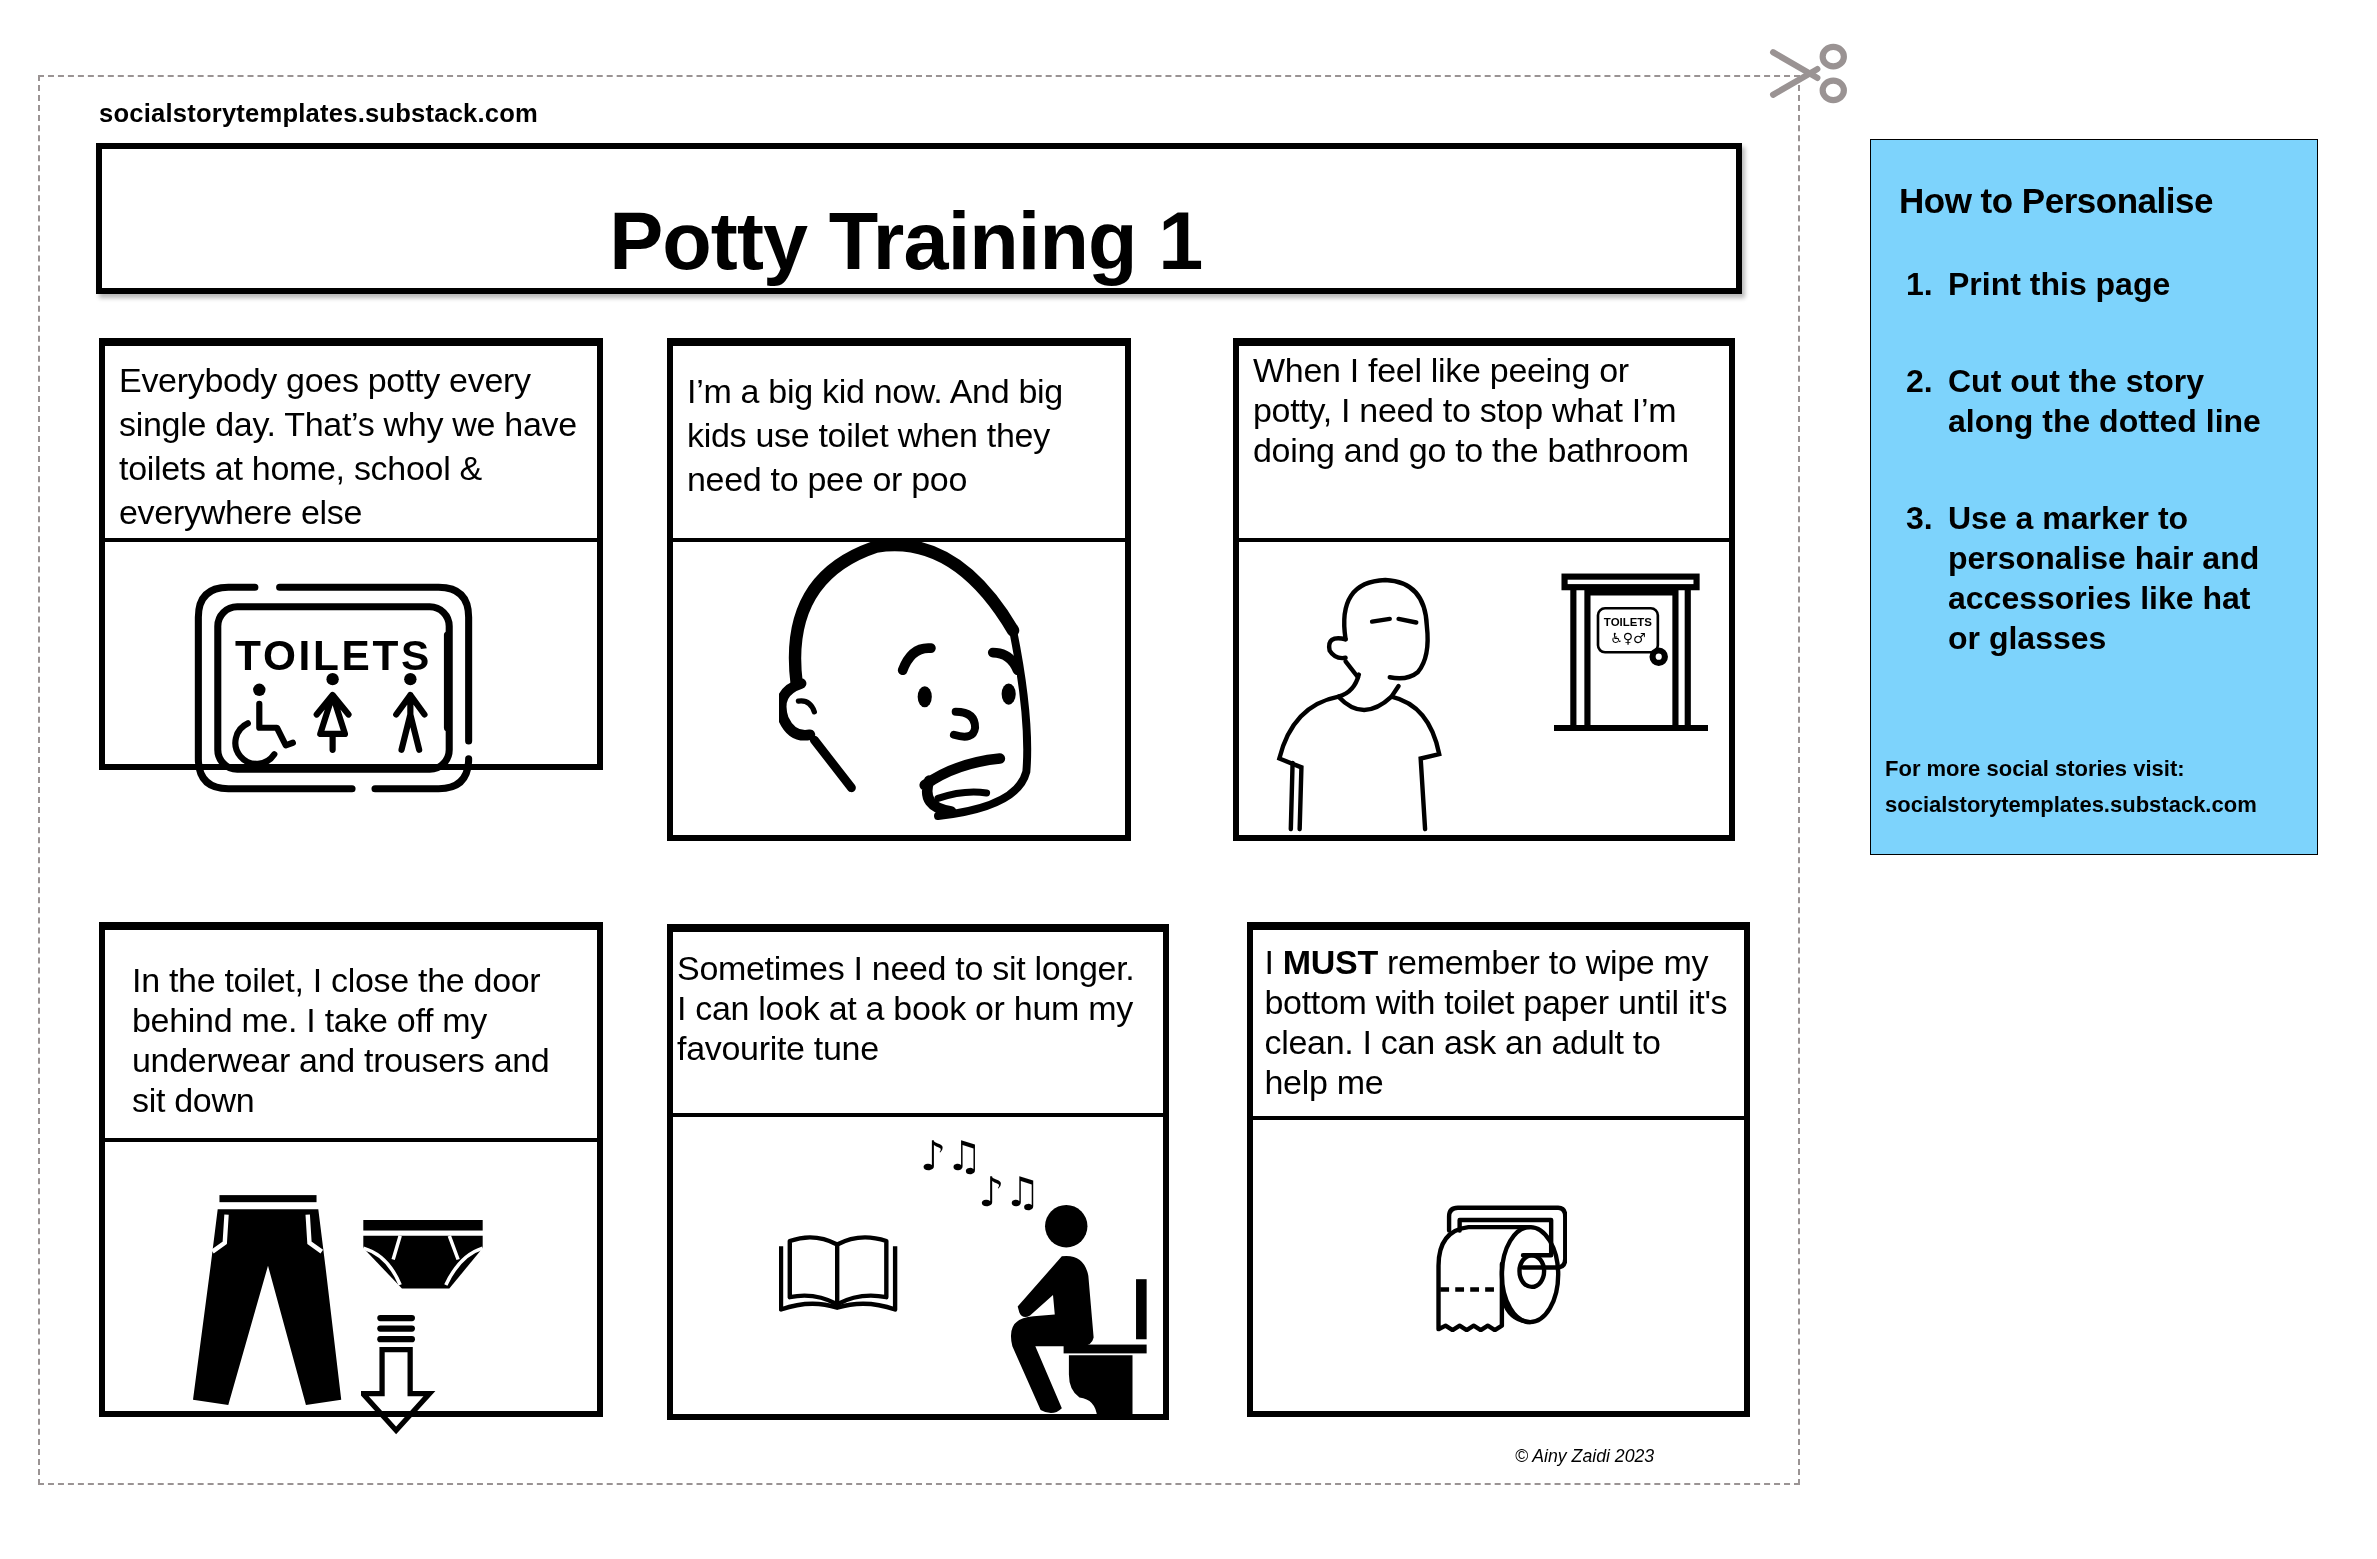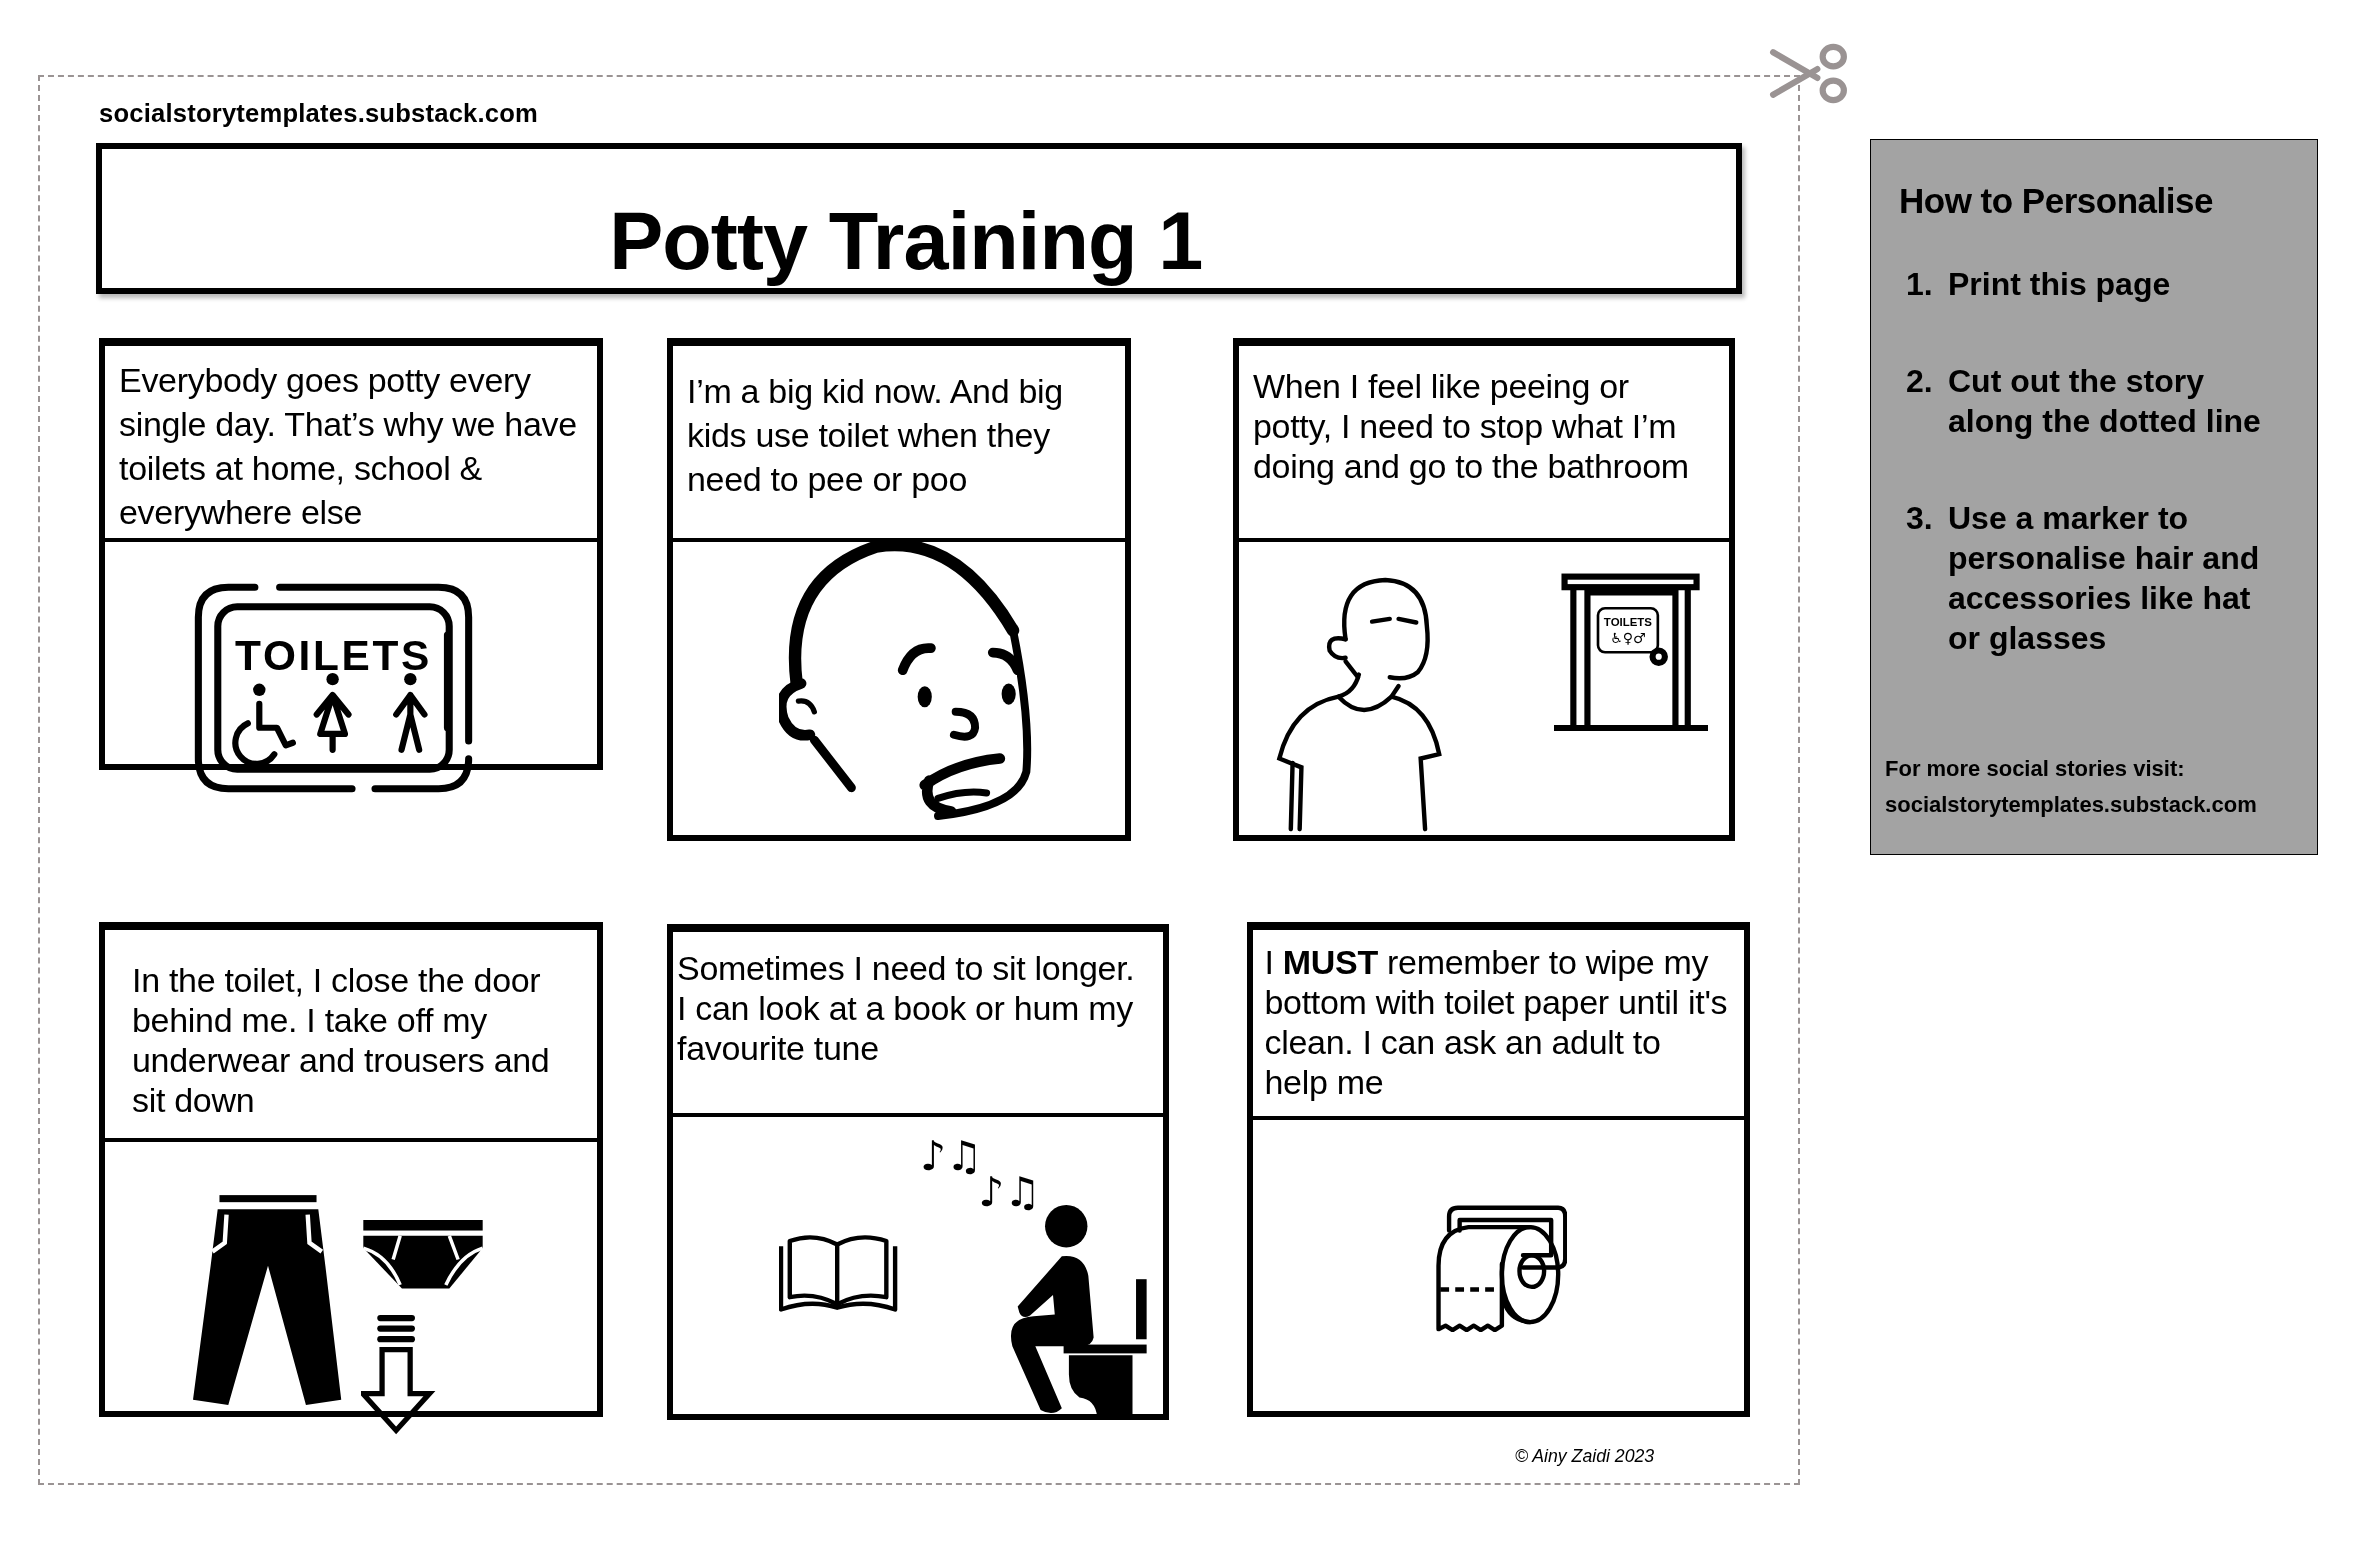--- a/index.html
+++ b/index.html
@@ -23,21 +23,21 @@
   .panel { position:absolute; border:6.2px solid #000; border-top-width:8.8px; box-sizing:border-box;
            background:#fff; display:flex; flex-direction:column; }
   .panel-text { box-sizing:border-box; border-bottom:4.4px solid #000; padding:12.4px 12.4px 0 14px;
                 font-size:34px; line-height:44px; font-weight:500; letter-spacing:-0.3px; }
   .panel-text b { font-weight:900; }
   .panel-img { flex:1; position:relative; }
   .panel-img svg { position:absolute; }
 
   
   .howto { position:absolute; left:1870px; top:139px; width:448px; height:716px;
-           border:1.8px solid #000; box-sizing:border-box; background:#a3a3a3; }
+           border:1.8px solid #000; box-sizing:border-box; background:#7dd3fc; }
   .howto-title { position:absolute; left:28px; top:41px; font-size:35px; font-weight:bold; letter-spacing:-0.5px; white-space:nowrap; }
   .howto-list { position:absolute; left:35px; top:124px; width:388px; margin:0; padding:0; list-style:none; }
   .howto-item { display:flex; font-size:32px; line-height:40px; font-weight:600; margin-bottom:57px; }
   .howto-num { width:42px; flex:none; }
   .howto-foot { position:absolute; left:14px; top:611px; font-size:22px; line-height:36px; font-weight:bold; white-space:nowrap; }
 
   .copyright { position:absolute; left:1515px; top:1446px; font-size:17.7px; white-space:nowrap;font-style:italic; }
 </style>
 </head>
 <body>
@@ -103,21 +103,21 @@
         <path d="M170 270 Q160 300 195 305 M165 275 Q200 250 250 245" stroke-width="12"></path>
         <path d="M180 290 Q210 280 235 284" stroke-width="8"></path>
       </g>
       <ellipse cx="165" cy="175" rx="8" ry="12" fill="#000"></ellipse>
       <ellipse cx="260" cy="172" rx="8" ry="12" fill="#000"></ellipse>
     </svg>
   </div>
 </div>
 
 <div class="panel" style="left:1233px;top:338px;width:502px;height:503px;">
-  <div class="panel-text" style="height:196px;line-height:40px;padding-top:20px;">When I feel like peeing or potty, I need to stop what I’m doing and go to the bathroom</div>
+  <div class="panel-text" style="height:196px;line-height:40px;padding-top:4px;">When I feel like peeing or potty, I need to stop what I’m doing and go to the bathroom</div>
   <div class="panel-img">
     <svg style="left:26.5px;top:31px;" width="221" height="265" viewBox="0 0 250 300">
       <g fill="none" stroke="#000" stroke-width="5" stroke-linecap="round">
         <path d="M90 75 Q80 10 135 8 Q180 10 182 60 Q186 95 172 112 Q160 122 140 118"></path>
         <path d="M90 75 Q68 70 72 88 Q78 98 90 96"></path>
         <path d="M90 100 L104 118"></path>
         <path d="M120 55 L140 52 M150 52 L170 56"></path>
         <path d="M105 115 Q100 135 82 140 Q30 150 15 210 L40 220 L38 290"></path>
         <path d="M82 140 Q110 170 142 140 L150 128"></path>
         <path d="M142 140 Q185 150 196 205 L175 210 L180 290"></path>

